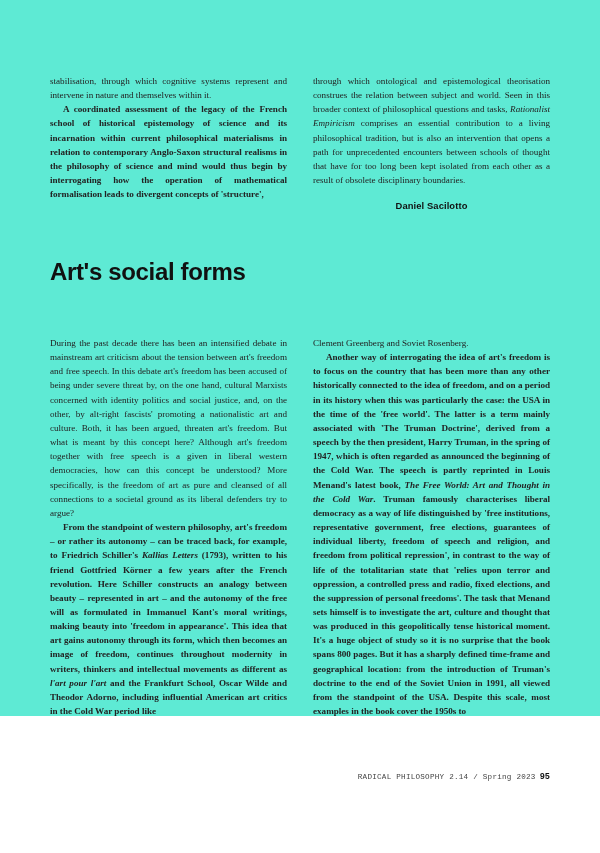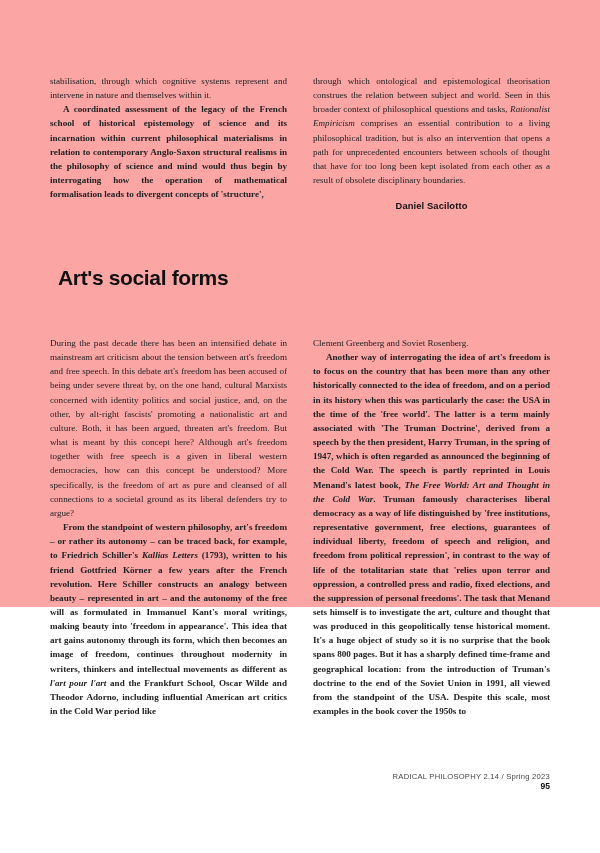--- a/index.html
+++ b/index.html
@@ -14,22 +14,22 @@
     color: #1a1a1a;
     position: relative;
     overflow: hidden;
   }
 
   .page {
     position: absolute;
     left: 0;
     top: 0;
     width: 600px;
-    height: 607px;
-    background: #fca5a5;
+    height: 716px;
+    background: #5eead4;
   }
 
   
   .cols {
     position: absolute;
     left: 50px;
     width: 500px;
     display: flex;
     justify-content: space-between;
   }
@@ -60,23 +60,23 @@
     color: #111;
     letter-spacing: .1px;
   }
 
   
   .article-title {
     position: absolute;
     left: 50px;
     top: 258px;
     width: 500px;
-    margin: 8px;
+    margin: 0;
     font-family: "Liberation Sans", sans-serif;
-    font-size: 21px;
+    font-size: 24px;
     font-weight: bold;
     letter-spacing: -0.35px;
     color: #111;
   }
 
   .citation {
     position: absolute;
     left: 64px;
     top: 301px;
     width: 470px;
@@ -95,24 +95,23 @@
   p.body i { font-style: italic; }
 
   
   .footer {
     position: absolute;
     left: 50px;
     top: 772px;
     width: 500px;
     display: flex;
     justify-content: flex-end;
-    align-items: flex-end;
-    font-family: Liberation Sans, sans-serif;
+    align-items: center;
+    font-family: Liberation Mono, monospace;
     color: #444;
-    flex-direction: column;
   }
   .footer-running {
     font-size: 7.6px;
     letter-spacing: .25px;
   }
   .footer-page {
     font-size: 8.6px;
     font-weight: bold;
     color: #111;
     margin-left: 4px;

